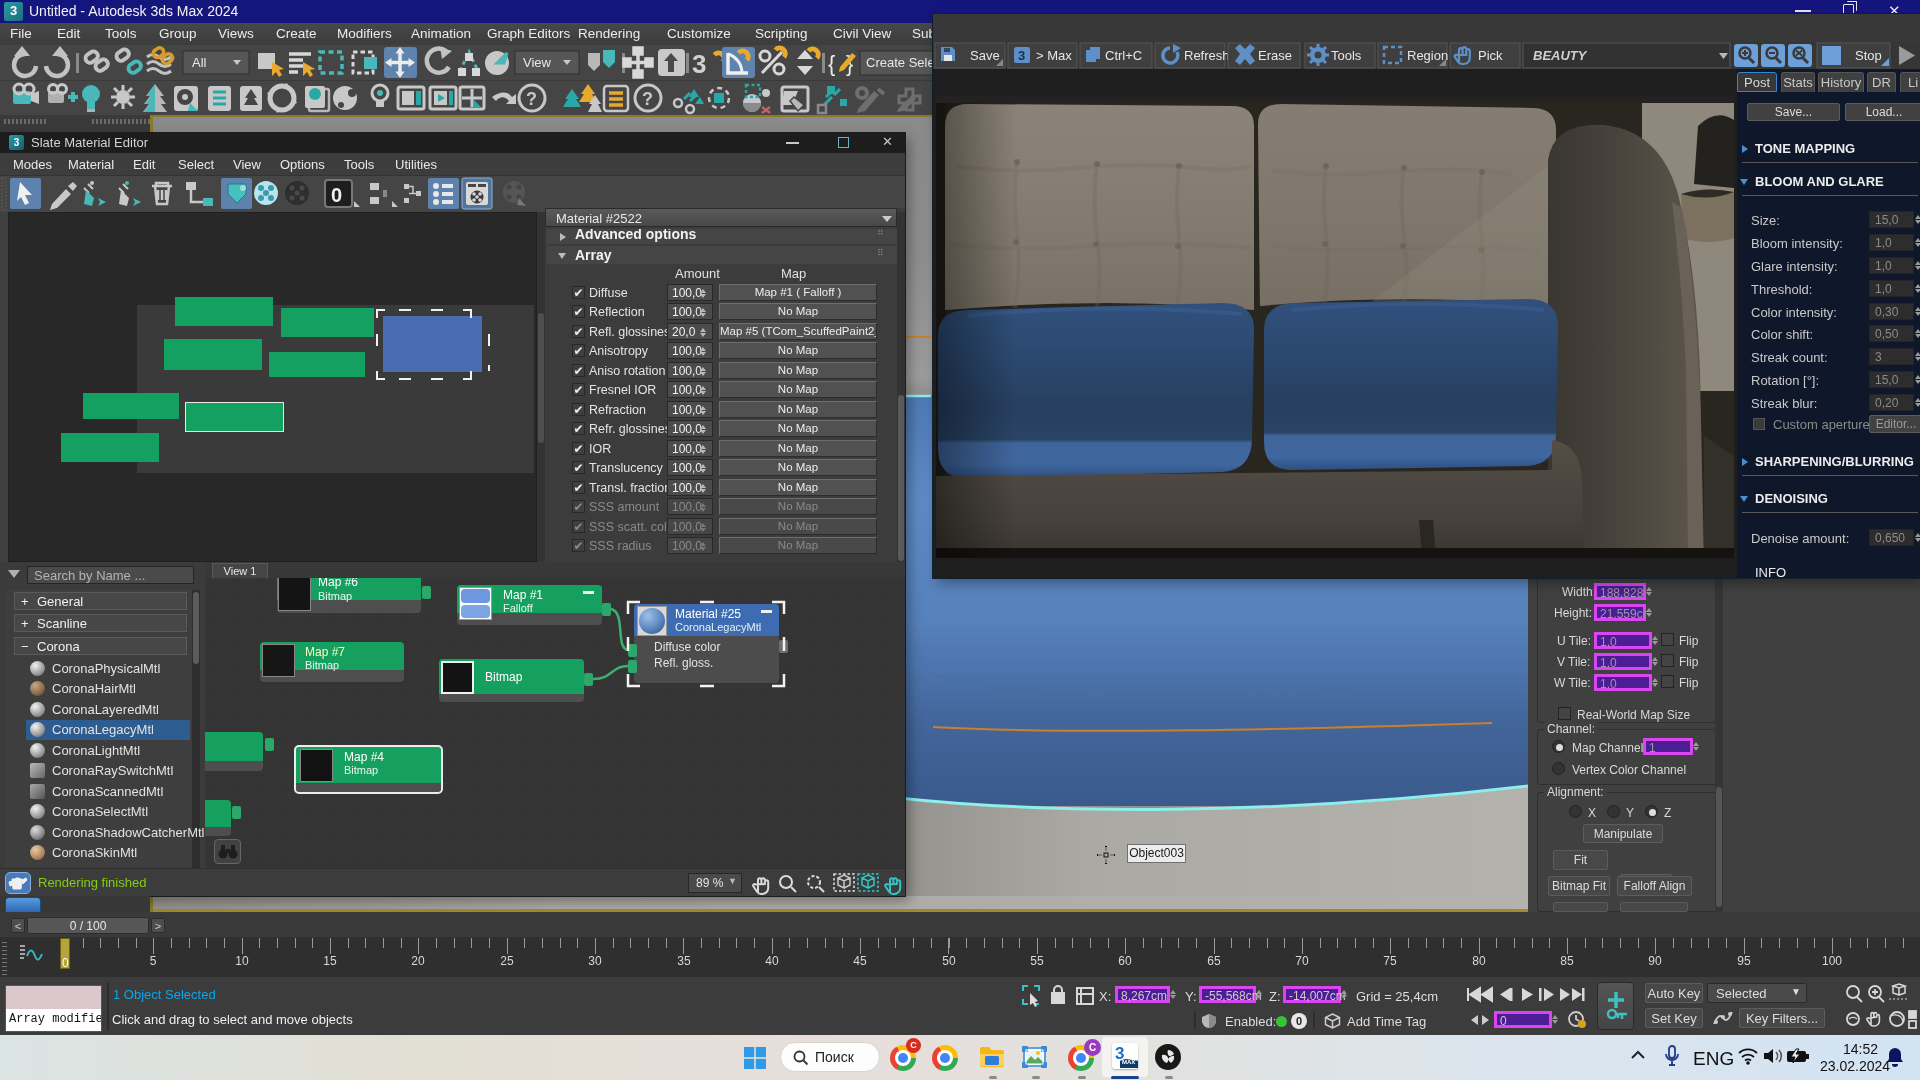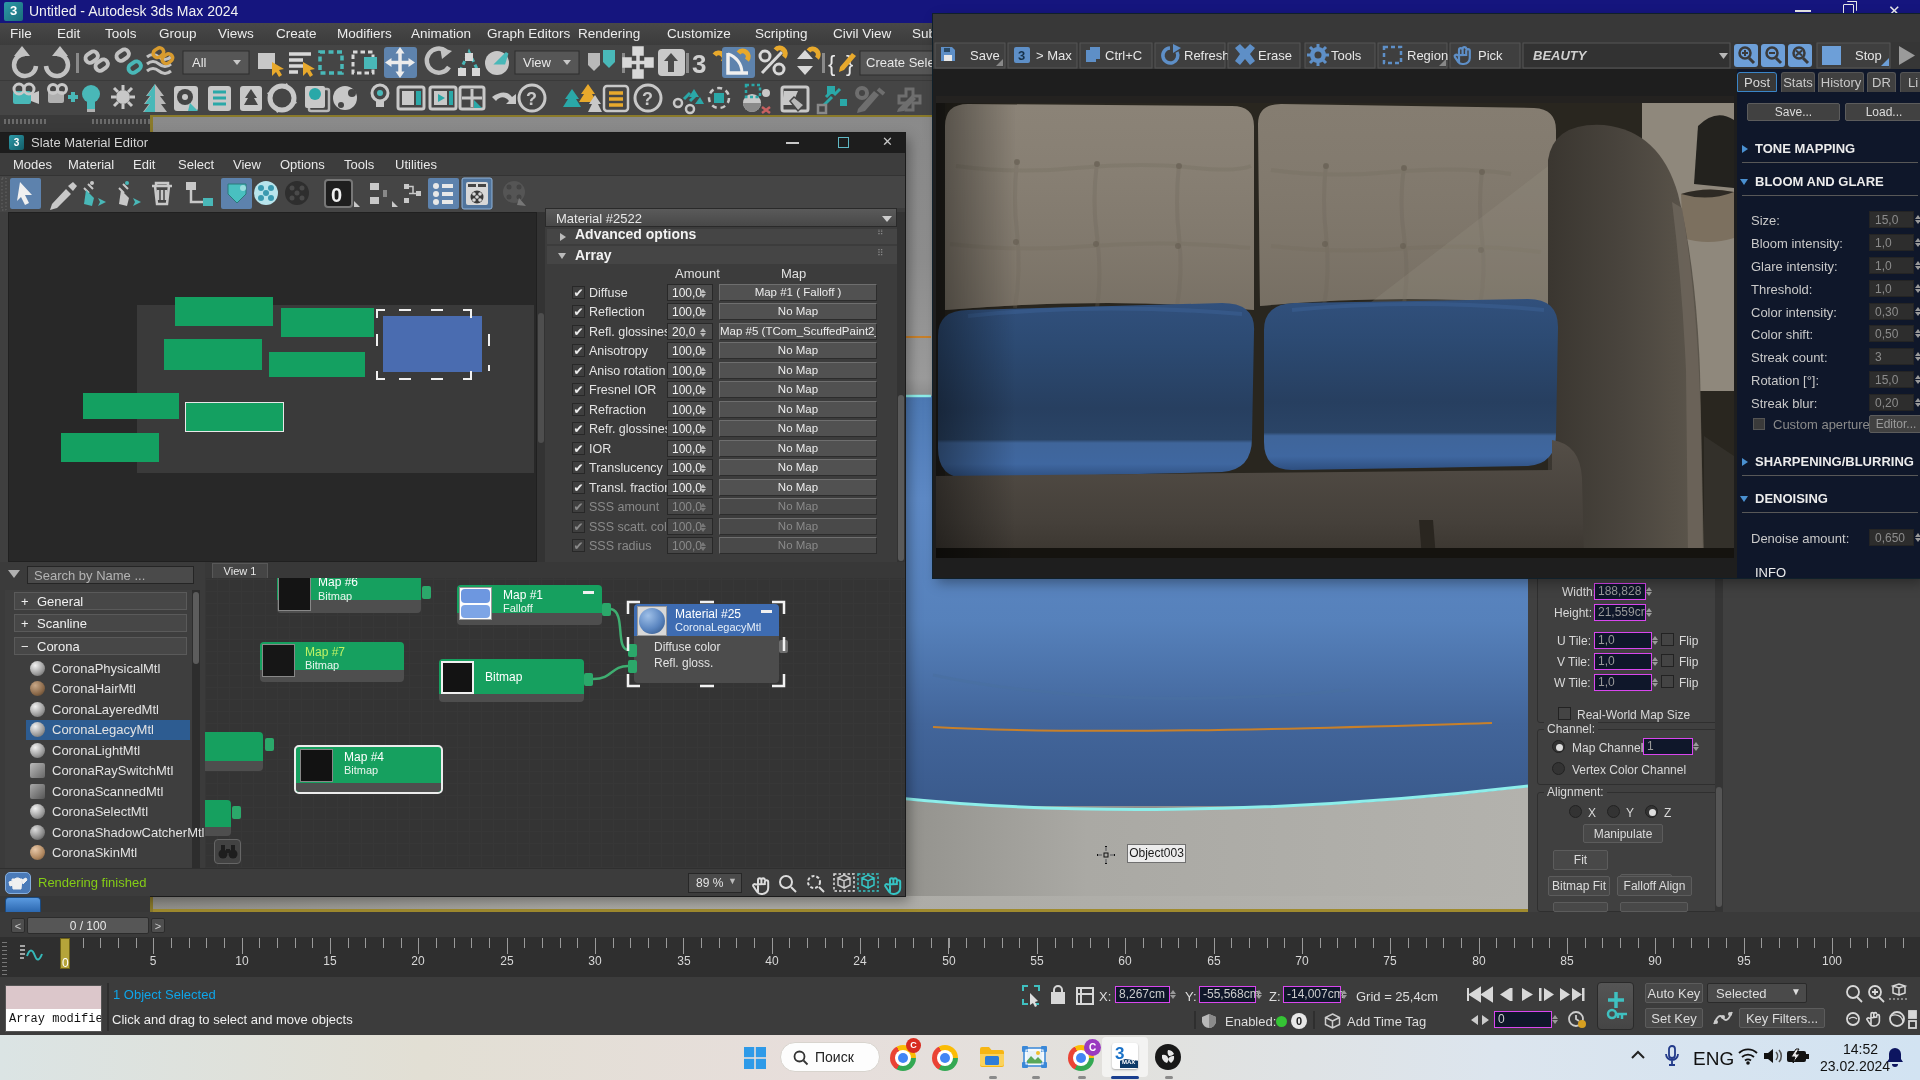--- a/index.html
+++ b/index.html
@@ -1,20 +1,20 @@
 <!DOCTYPE html>
 <html><head>
 <meta charset="utf-8">
 <style>
 *{margin:0;padding:0;box-sizing:border-box}
 html,body{width:1920px;height:1080px;overflow:hidden}
 body{font-family:"Liberation Sans",sans-serif;background:#3f3f3f;color:#d8d8d8;position:relative}
 .a{position:absolute}
 .tx{white-space:nowrap}
-.fld{background:#0f172a;border:1px solid #d946ef;color:#9a9a9a;font-size:12px;line-height:15px;padding:0 3px}
+.fld{background:#4c1d95;border:3px solid #d946ef;color:#9a9a9a;font-size:12px;line-height:15px;padding:0 3px}
 .btn{background:#484848;border:1px solid #5c5c5c;border-radius:2px;color:#dcdcdc;font-size:12px;text-align:center}
 .spn{width:9px}
 .spn:before{content:"";position:absolute;border:3px solid transparent;border-bottom:4px solid #9a9a9a;margin-top:1px}
 .spn:after{content:"";position:absolute;border:3px solid transparent;border-top:4px solid #9a9a9a;margin-top:9px}
 .chk{background:#444;border:1px solid #222}
 .mr{position:absolute;left:0;width:345px;height:19px}
 .mr .c{position:absolute;left:27px;top:2px;width:13px;height:13px;background:#3f3f3f;border:1px solid #282828;color:#ececec;font-size:12px;line-height:13px;text-align:center}
 .mr .l{position:absolute;left:44px;top:2px;font-size:12.5px;color:#e4e4e4}
 .mr .am{position:absolute;left:122px;top:0;width:46px;height:17px;background:#4c4c4c;border:1px solid #282828;font-size:12px;color:#f0f0f0;text-align:left;padding:1px 0 0 4px}
 .mr .sp2{position:absolute;left:155px;top:2px}
@@ -706,21 +706,21 @@
     <div class="a" style="left:556px;top:32px;width:11px;height:3px;background:#f0f0f0"></div>
     <div class="a tx" style="left:449px;top:62px;font-size:12px;color:#e2e2e2">Diffuse color</div>
     <div class="a tx" style="left:449px;top:78px;font-size:12px;color:#e2e2e2">Refl. gloss.</div>
     <div class="a" style="left:423px;top:66px;width:9px;height:13px;background:#2ba86a;border-radius:2px"></div>
     <div class="a" style="left:423px;top:82px;width:9px;height:13px;background:#2ba86a;border-radius:2px"></div>
     <div class="a" style="left:574px;top:62px;width:9px;height:13px;background:#6e6e6e;border-radius:2px"></div>
 
     <div class="a" style="left:55px;top:64px;width:144px;height:28px;background:#16a05f;border-radius:4px 4px 0 0"></div>
     <div class="a" style="left:55px;top:92px;width:144px;height:12px;background:#4e4e4e;border-radius:0 0 4px 4px"></div>
     <div class="a" style="left:57px;top:66px;width:33px;height:33px;background:#161616;border:1px solid #888"></div>
-    <div class="a tx" style="left:100px;top:67px;font-size:12px;color:#bef264">Map #7</div>
+    <div class="a tx" style="left:100px;top:67px;font-size:12px;color:#fef9c3">Map #7</div>
     <div class="a tx" style="left:100px;top:81px;font-size:11px;color:#eaf5ee">Bitmap</div>
 
     <div class="a" style="left:234px;top:81px;width:145px;height:35px;background:#16a05f;border-radius:4px 4px 0 0"></div>
     <div class="a" style="left:234px;top:116px;width:145px;height:8px;background:#4e4e4e;border-radius:0 0 4px 4px"></div>
     <div class="a" style="left:236px;top:83px;width:33px;height:33px;background:#131313;border:2px solid #f0f0f0"></div>
     <div class="a tx" style="left:280px;top:92px;font-size:12px;color:#fff">Bitmap</div>
     <div class="a" style="left:379px;top:95px;width:9px;height:13px;background:#2ba86a;border-radius:2px"></div>
 
     <div class="a" style="left:89px;top:167px;width:149px;height:49px;border:2px solid #ececec;border-radius:5px;background:#16a05f"></div>
     <div class="a" style="left:91px;top:205px;width:145px;height:9px;background:#4e4e4e;border-radius:0 0 4px 4px"></div>
@@ -1026,21 +1026,21 @@
   <div class="a" style="left:64.5px;top:1px;width:1856px;height:16px;background:repeating-linear-gradient(90deg,#9a9a9a 0 1px,transparent 1px 88.35px)"></div>
   <div class="a" id="rlabels" style="left:0;top:17px;height:14px;font-size:12px;color:#d8d8d8">
     <span class="rl" style="left:153px">5</span>
       <span class="rl" style="left:242px">10</span>
       <span class="rl" style="left:330px">15</span>
       <span class="rl" style="left:418px">20</span>
       <span class="rl" style="left:507px">25</span>
       <span class="rl" style="left:595px">30</span>
       <span class="rl" style="left:684px">35</span>
       <span class="rl" style="left:772px">40</span>
-      <span class="rl" style="left:860px">24</span>
+      <span class="rl" style="left:860px">45</span>
       <span class="rl" style="left:949px">50</span>
       <span class="rl" style="left:1037px">55</span>
       <span class="rl" style="left:1125px">60</span>
       <span class="rl" style="left:1214px">65</span>
       <span class="rl" style="left:1302px">70</span>
       <span class="rl" style="left:1390px">75</span>
       <span class="rl" style="left:1479px">80</span>
       <span class="rl" style="left:1567px">85</span>
       <span class="rl" style="left:1655px">90</span>
       <span class="rl" style="left:1744px">95</span>

